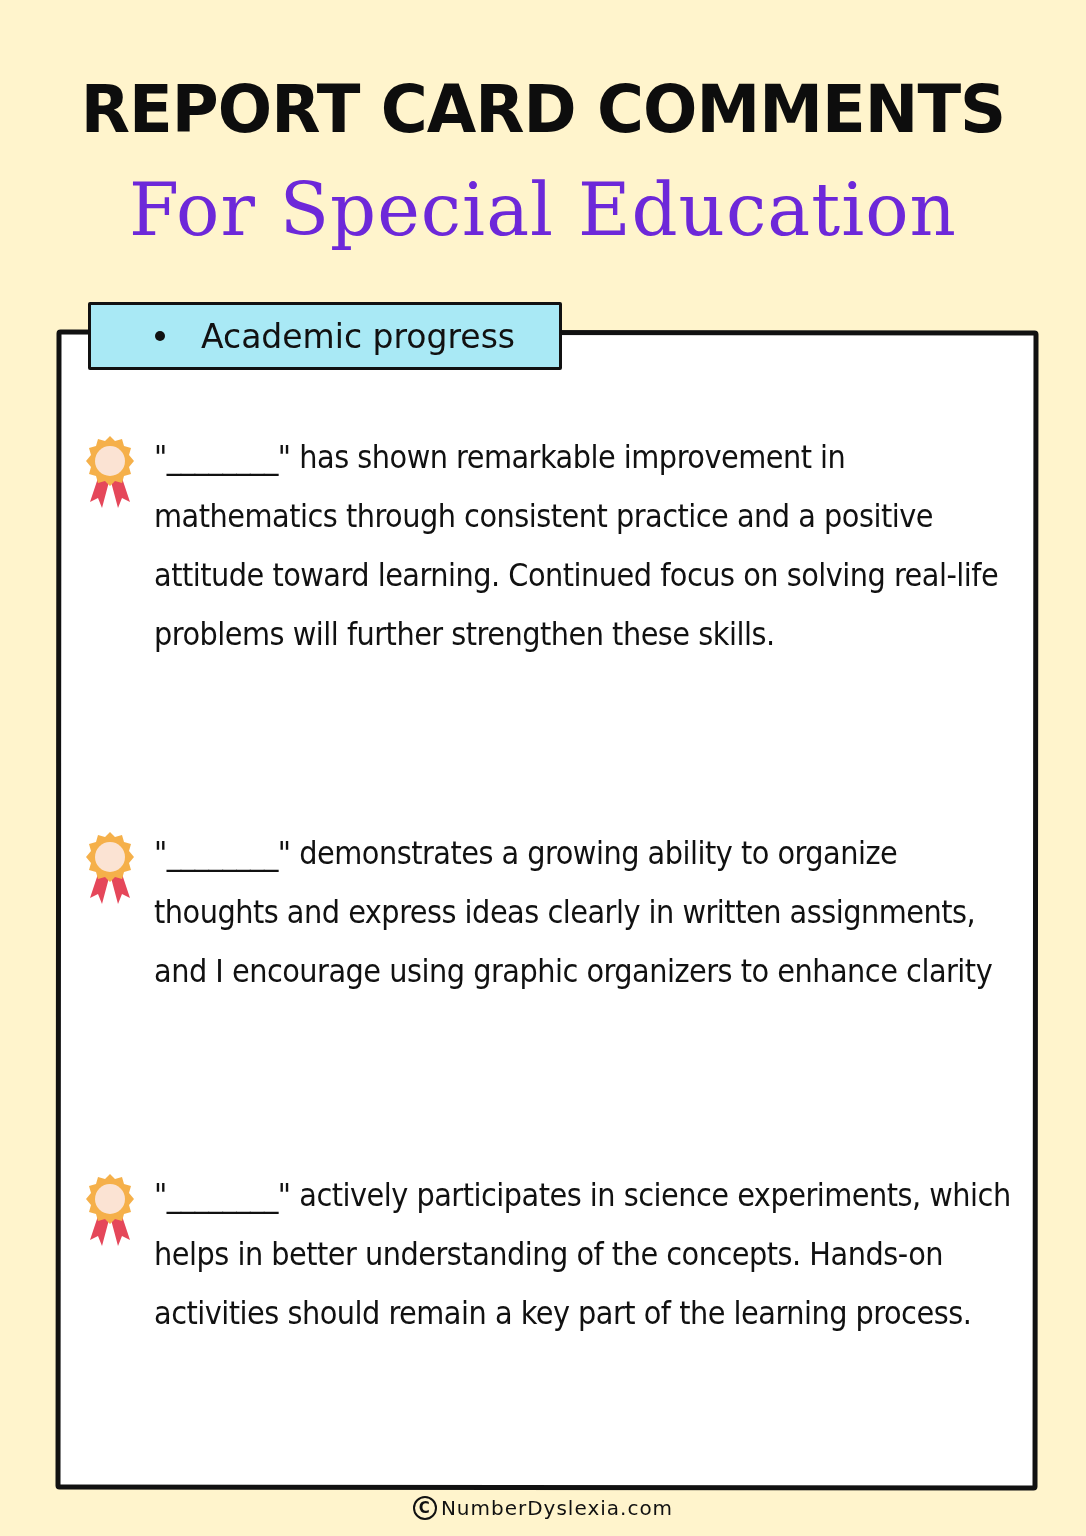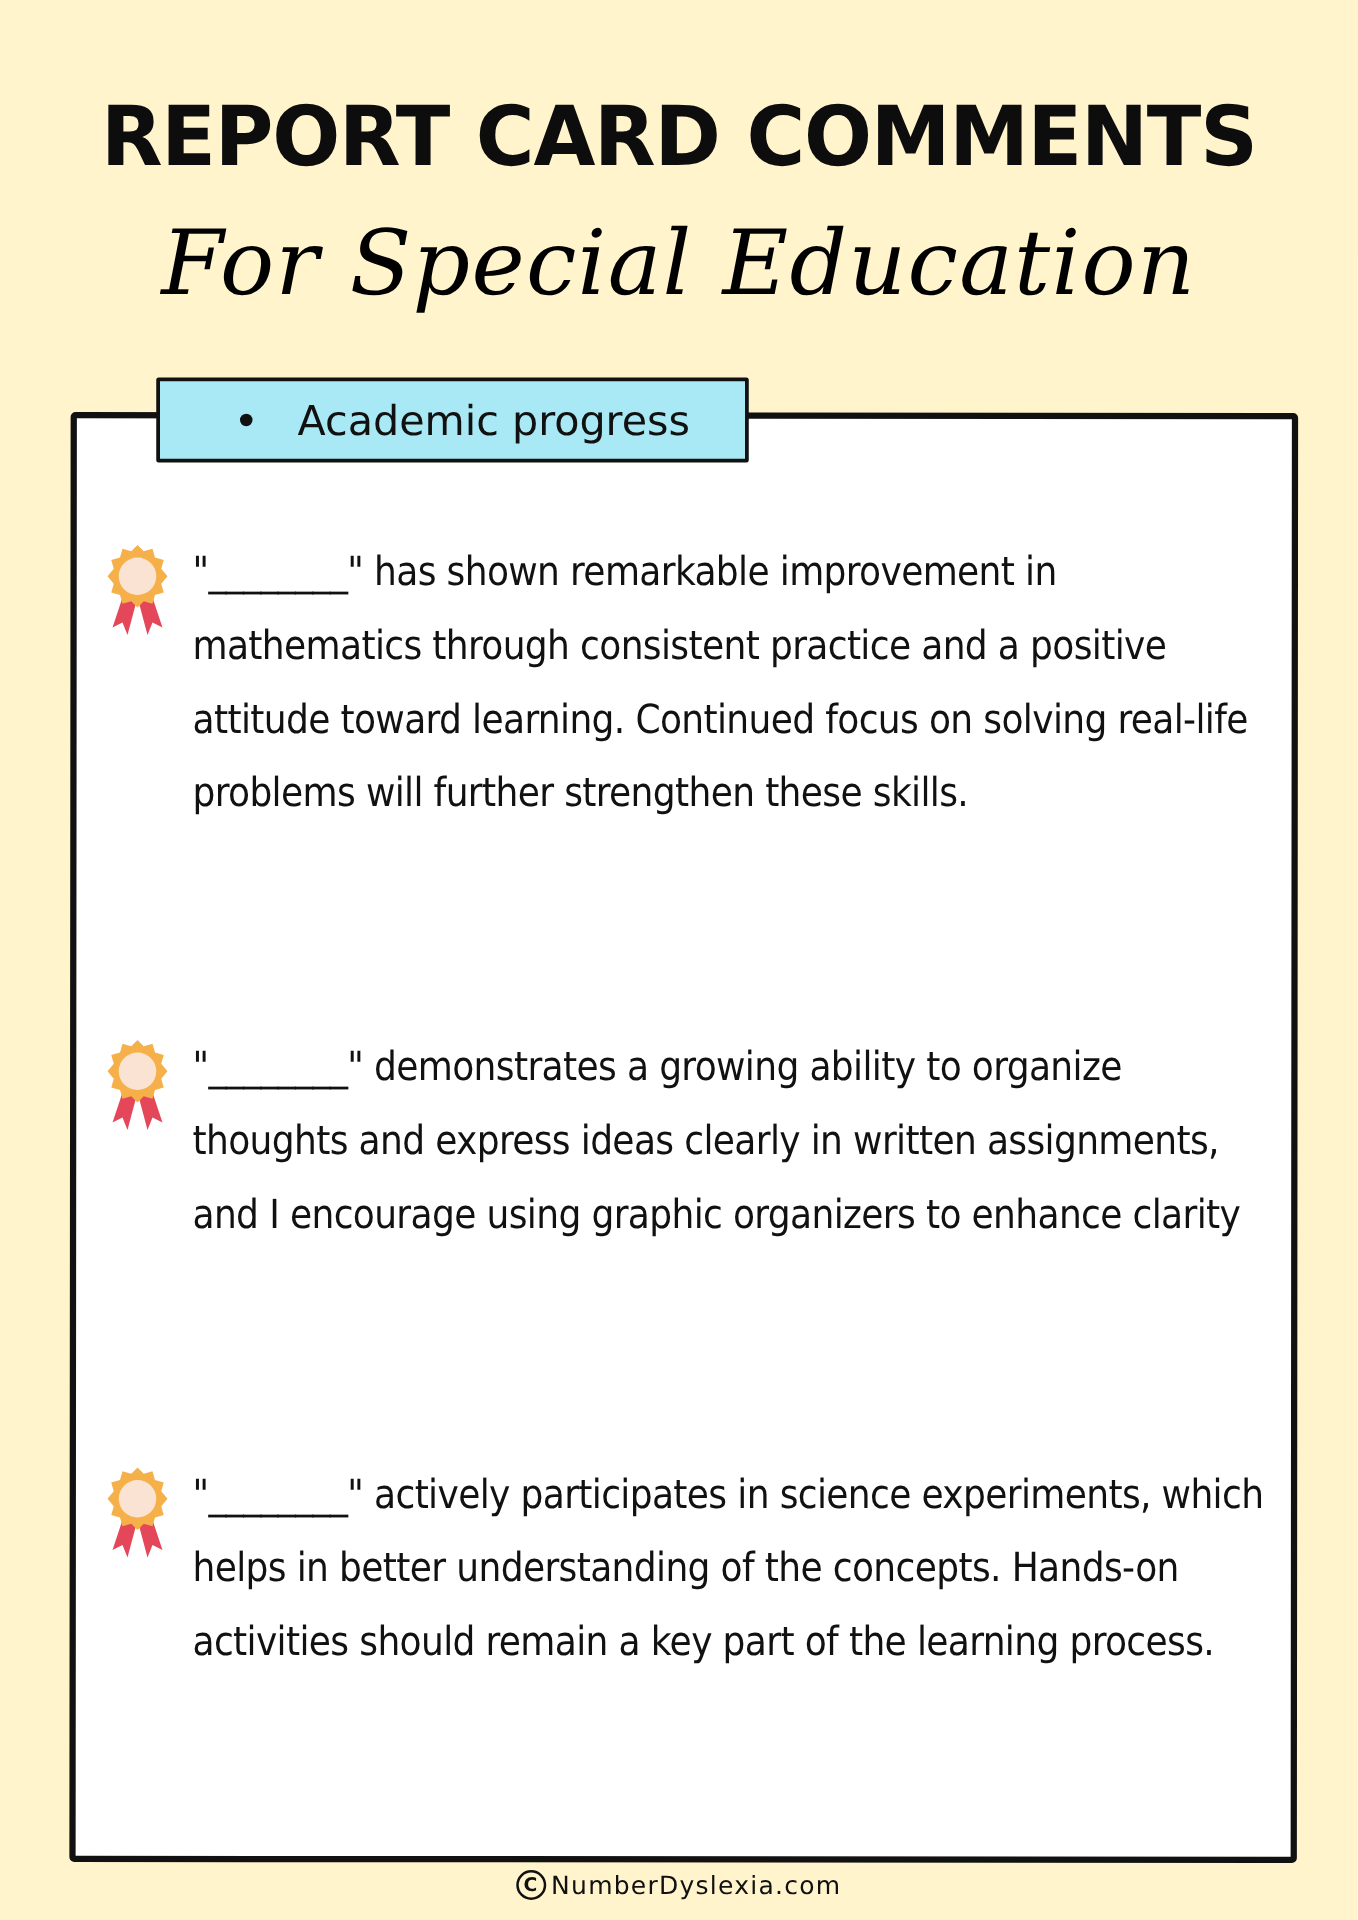--- a/index.html
+++ b/index.html
@@ -19,24 +19,23 @@
     font-size: 66px;
     letter-spacing: -1px;
     color: #0d0d0d;
     line-height: 80px;
     transform: scaleX(0.97);
   }
   .subtitle {
     position: absolute; left: 0; top: 160px; width: 1086px;
     text-align: center;
     font-family: "DejaVu Serif", serif;
-    font-style: italic;
     font-size: 72px;
     font-weight: 300;
-    color: #000000;
+    color: #6d28d9;
     line-height: 100px;
     letter-spacing: 1px;
   }
   .card {
     position: absolute;
     left: 56px; top: 330px;
     width: 972px; height: 1150px;
     background: #ffffff;
     border: 5px solid #111;
     border-radius: 4px;
@@ -45,21 +44,20 @@
   .tab {
     position: absolute;
     left: 88px; top: 302px;
     width: 474px; height: 68px;
     background: #a9e9f5;
     border: 3px solid #111;
     border-radius: 2px;
     box-sizing: border-box;
     display: flex; align-items: center;
     z-index: 2;
-    margin-left: 37px;
   }
   .tab .bullet {
     width: 10px; height: 10px; border-radius: 50%;
     background: #111; margin-left: 64px; margin-right: 36px;
   }
   .tab .tab-label {
     font-family: "DejaVu Sans", sans-serif;
     font-size: 33px;
     color: #111;
   }

